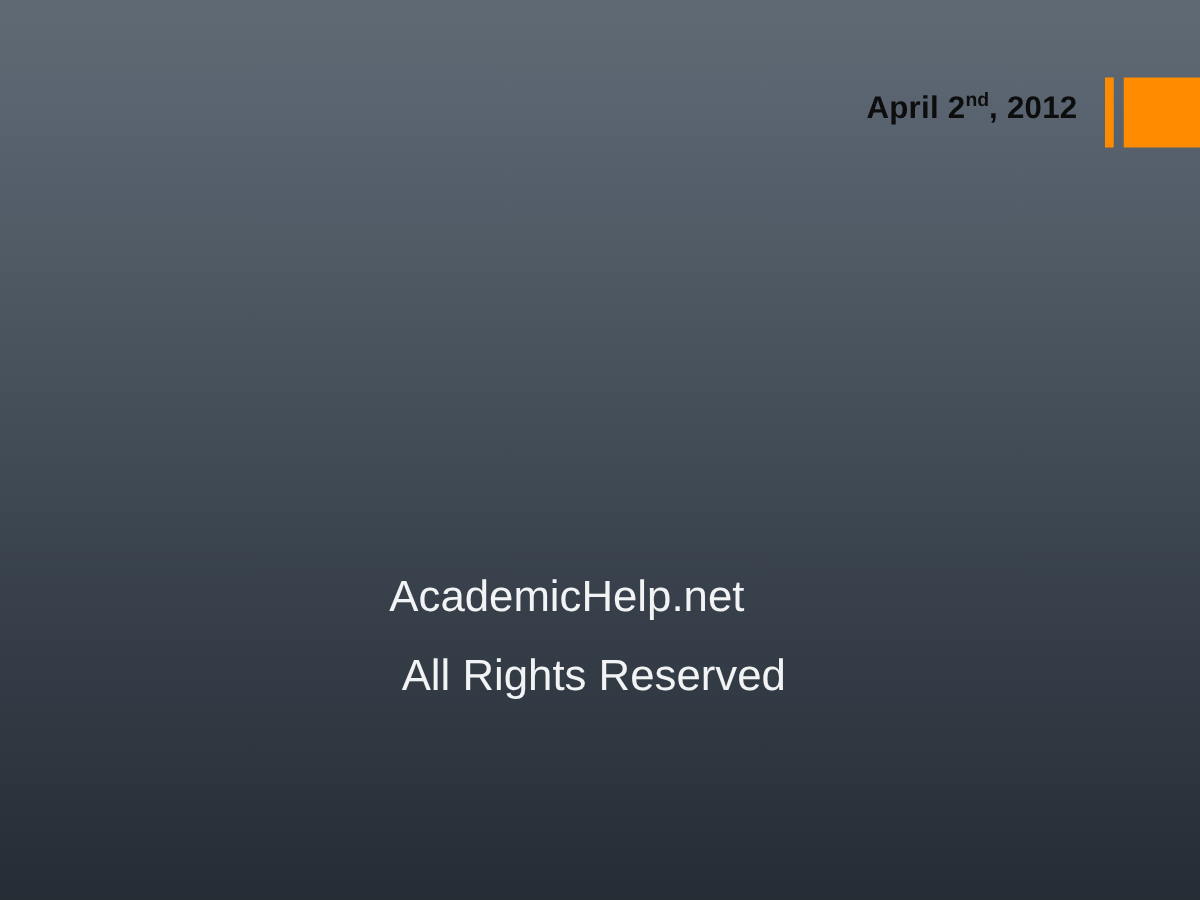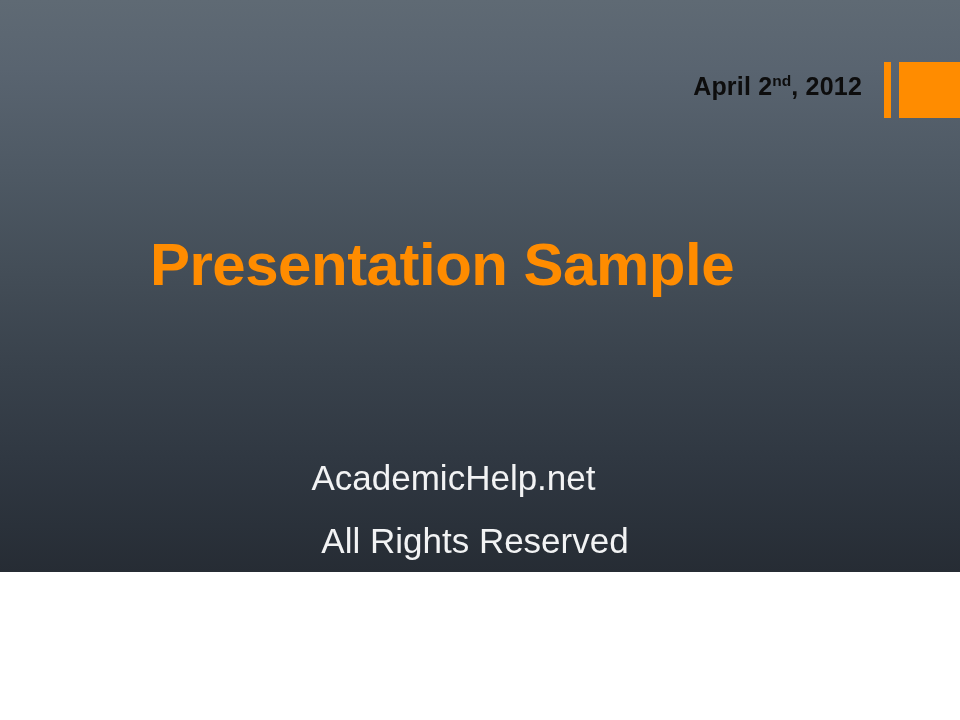--- a/index.html
+++ b/index.html
@@ -9,21 +9,21 @@
   body {
     width: 960px;
     height: 720px;
     overflow: hidden;
     font-family: "Liberation Sans", sans-serif;
   }
 
   #slide {
     position: relative;
     width: 960px;
-    height: 572px;
+    height: 720px;
     background: linear-gradient(to bottom,
         #5f6a74 0%,
         #596470 12%,
         #4e5964 30%,
         #434d57 48%,
         #39424c 64%,
         #303842 80%,
         #2a313a 92%,
         #262c34 100%);
     overflow: hidden;
@@ -116,20 +116,19 @@
 
   <div id="date-block">
     <span>April 2</span><span class="sup">nd</span><span>, 2012</span>
   </div>
 
   <div id="accent-group">
     <div id="accent-bar-thin"></div>
     <div id="accent-bar-wide"></div>
   </div>
 
-  <div id="title">Presentation Sample</div>
 
   <div id="subtitle">
     <span class="line">AcademicHelp.net</span>
     <span class="line">All Rights Reserved</span>
   </div>
 
 </div>
 
 </body></html>

